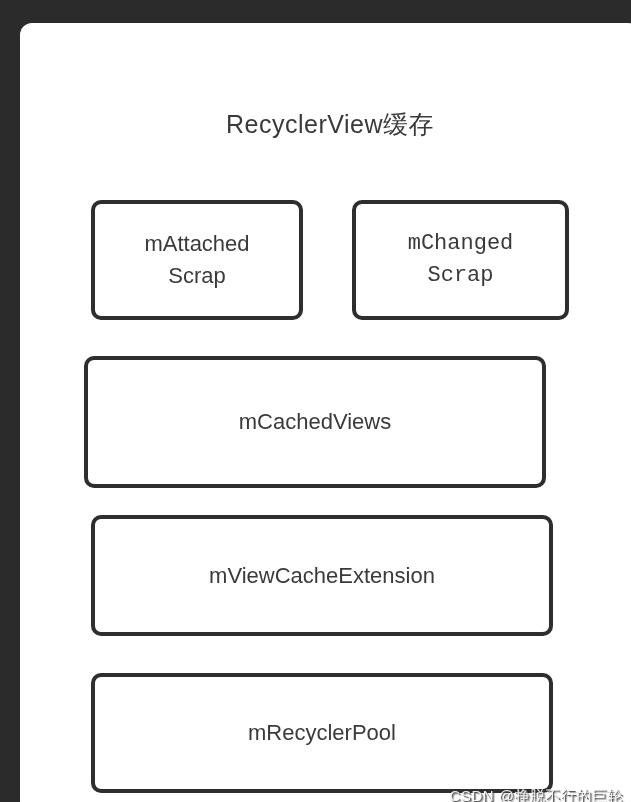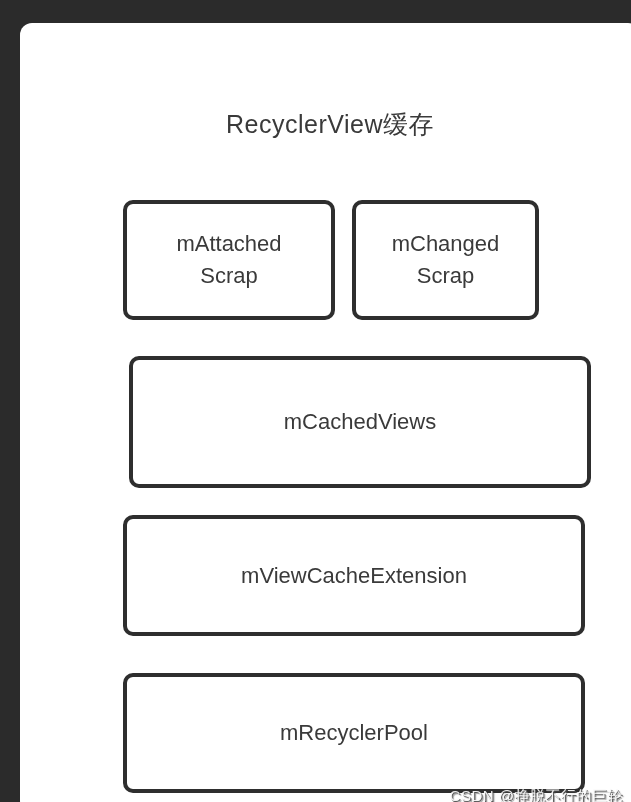--- a/index.html
+++ b/index.html
@@ -31,31 +31,30 @@
   }
   .box {
     position: absolute;
     background: #ffffff;
     border: 4px solid #2e2e2e;
     border-radius: 10px;
     display: flex;
     align-items: center;
     justify-content: center;
     text-align: center;
-    margin-left: 32px;
   }
   .box .label {
     font-size: 22px;
     line-height: 32px;
     color: #3a3a3a;
     white-space: pre-line;
   }
   #box-attached { left: 71px;  top: 177px; width: 212px; height: 120px; }
-  #box-changed  { left: 300px; top: 177px; width: 187px; height: 120px; }
-  #box-cached   { left: 77px;  top: 333px; width: 462px; height: 132px; }
+  #box-changed  { left: 332px; top: 177px; width: 217px; height: 120px; font-family: Liberation Mono, monospace; }
+  #box-cached   { left: 64px;  top: 333px; width: 462px; height: 132px; }
   #box-ext      { left: 71px;  top: 492px; width: 462px; height: 121px; }
   #box-pool     { left: 71px;  top: 650px; width: 462px; height: 120px; }
   .watermark {
     position: absolute;
     right: 16px; bottom: 4px;
     font-size: 15px;
     color: rgba(248, 248, 248, 0.95);
     text-shadow: 1px 1px 0 rgba(80, 80, 80, 0.9), 2px 2px 1px rgba(70, 70, 70, 0.55);
     letter-spacing: 0.5px;
     z-index: 5;

